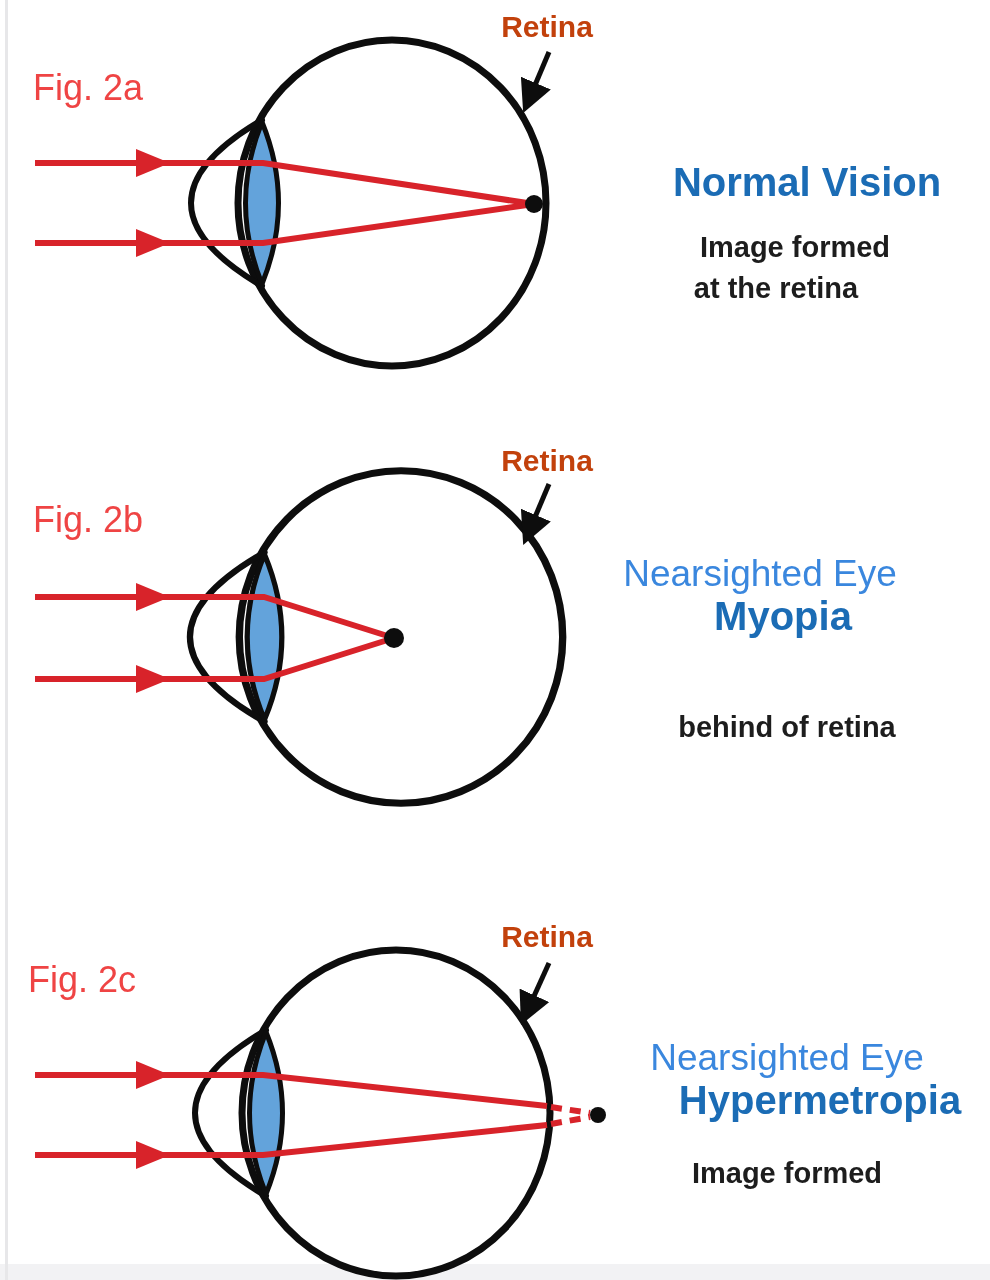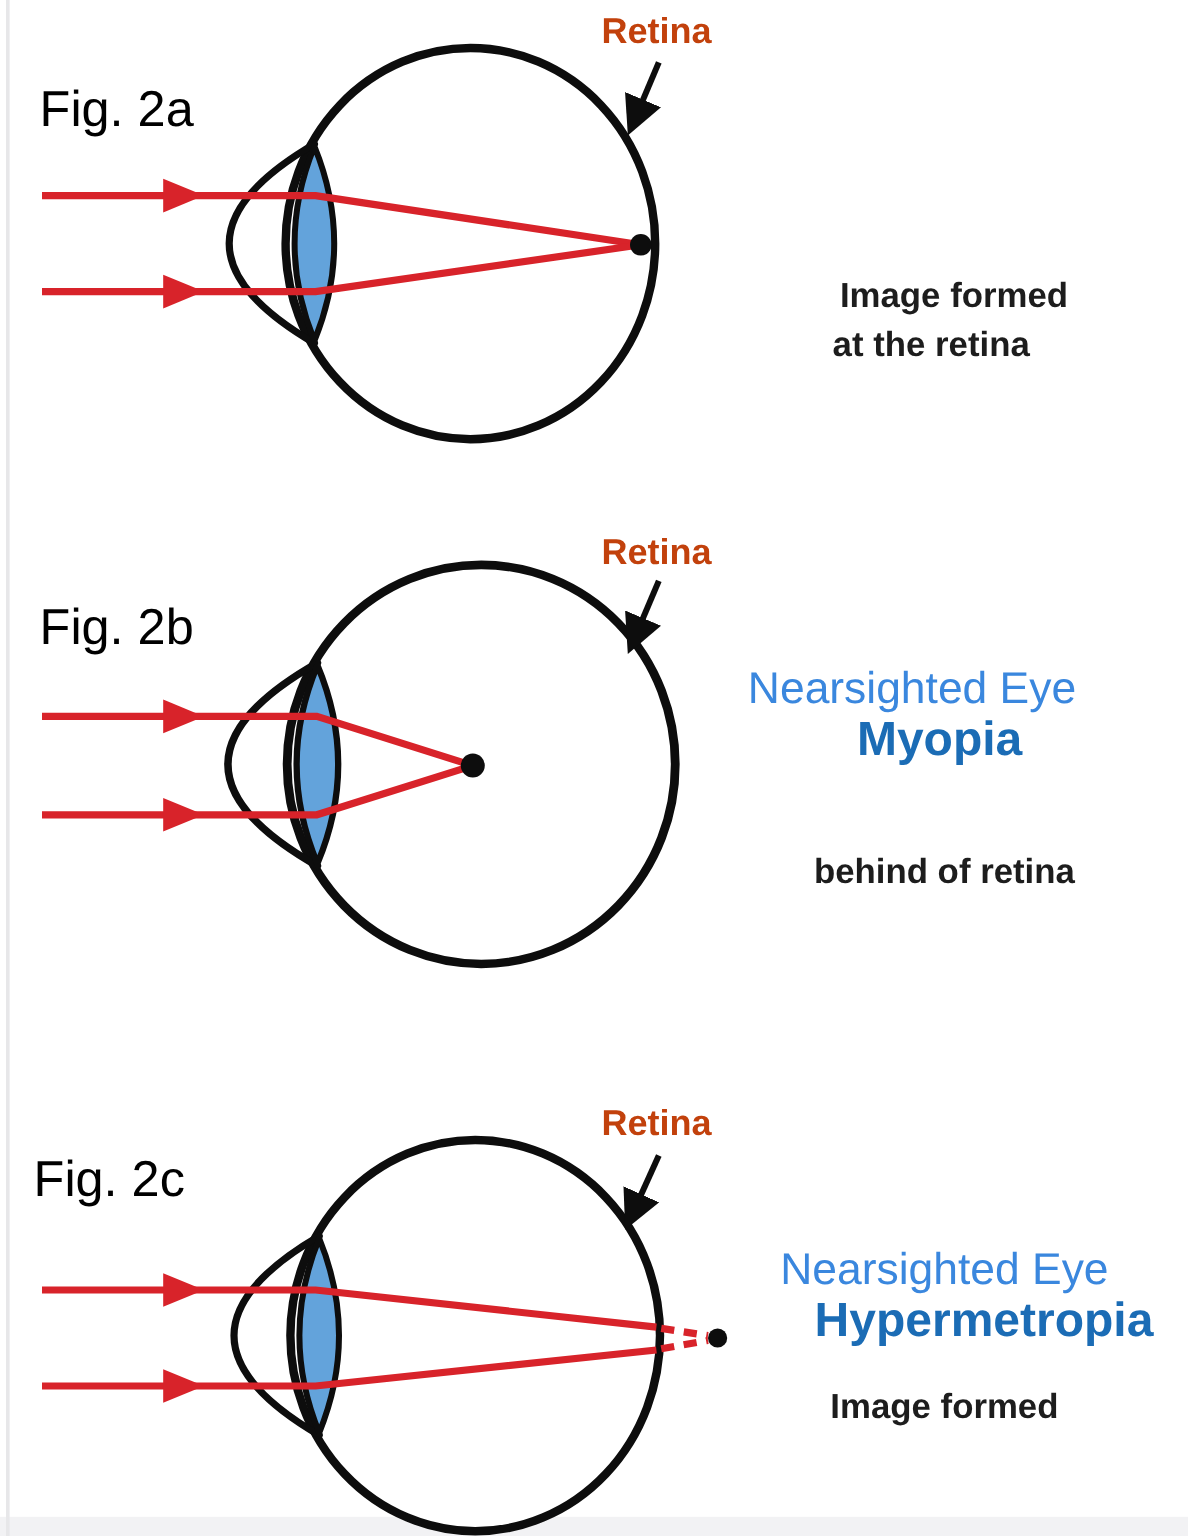--- a/index.html
+++ b/index.html
@@ -13,21 +13,21 @@
   .eyeball{fill:#ffffff;stroke:var(--outline-black);stroke-width:7;}
   .cornea{fill:none;stroke:var(--outline-black);stroke-width:6;stroke-linecap:round;}
   .lens{fill:var(--lens-blue);stroke:var(--outline-black);stroke-width:5;}
   .ray{stroke:var(--ray-red);stroke-width:6;fill:none;}
   .ray-dash{stroke:var(--ray-red);stroke-width:6;fill:none;stroke-dasharray:11 8;}
   .ray-head{fill:var(--ray-red);stroke:none;}
   .dot{fill:var(--outline-black);}
   .pointer{stroke:var(--outline-black);stroke-width:5;fill:none;}
   .ptr-head{fill:var(--outline-black);}
   .txt{position:absolute;line-height:1;white-space:nowrap;}
-  .fig-label{font-size:42px;color:#000000;}
+  .fig-label{font-size:36px;color:#ef4444;}
   .retina-label{font-size:30px;font-weight:bold;color:#c2410c;transform:translateX(-50%);}
   .title-bold{font-size:40px;font-weight:bold;color:var(--heading-dark-blue);transform:translateX(-50%);}
   .title-light{font-size:37px;color:var(--heading-light-blue);transform:translateX(-50%);}
   .caption-line{font-size:29px;font-weight:600;color:#1d1d1d;transform:translateX(-50%);}
 </style>
 </head>
 <body>
 
 <div id="page">
 
@@ -80,20 +80,21 @@
         <polygon class="ray-head" points="136,1061 170,1075 136,1089"></polygon>
         <polygon class="ray-head" points="136,1141 170,1155 136,1169"></polygon>
         <circle class="dot" cx="598" cy="1115" r="8"></circle>
       </g>
       <line class="pointer" x1="549" y1="963" x2="525" y2="1016" marker-end="url(#blackarrow)"></line>
     </g>
   </svg>
 
   <div class="txt fig-label" style="left:33px;top:70px;">Fig. 2a</div>
   <div class="txt retina-label" style="left:547px;top:12px;">Retina</div>
+  <div class="txt title-bold" style="left:807px;top:162px;">Normal Vision</div>
   <div class="txt caption-line" style="left:795px;top:233px;">Image formed</div>
   <div class="txt caption-line" style="left:776px;top:274px;">at the retina</div>
 
   <div class="txt fig-label" style="left:33px;top:502px;">Fig. 2b</div>
   <div class="txt retina-label" style="left:547px;top:446px;">Retina</div>
   <div class="txt title-light" style="left:760px;top:555px;text-align:center;">Nearsighted Eye</div>
   <div class="txt title-bold" style="left:783px;top:596px;">Myopia</div>
   <div class="txt caption-line" style="left:787px;top:713px;">behind of retina</div>
 
   <div class="txt fig-label" style="left:28px;top:962px;">Fig. 2c</div>

